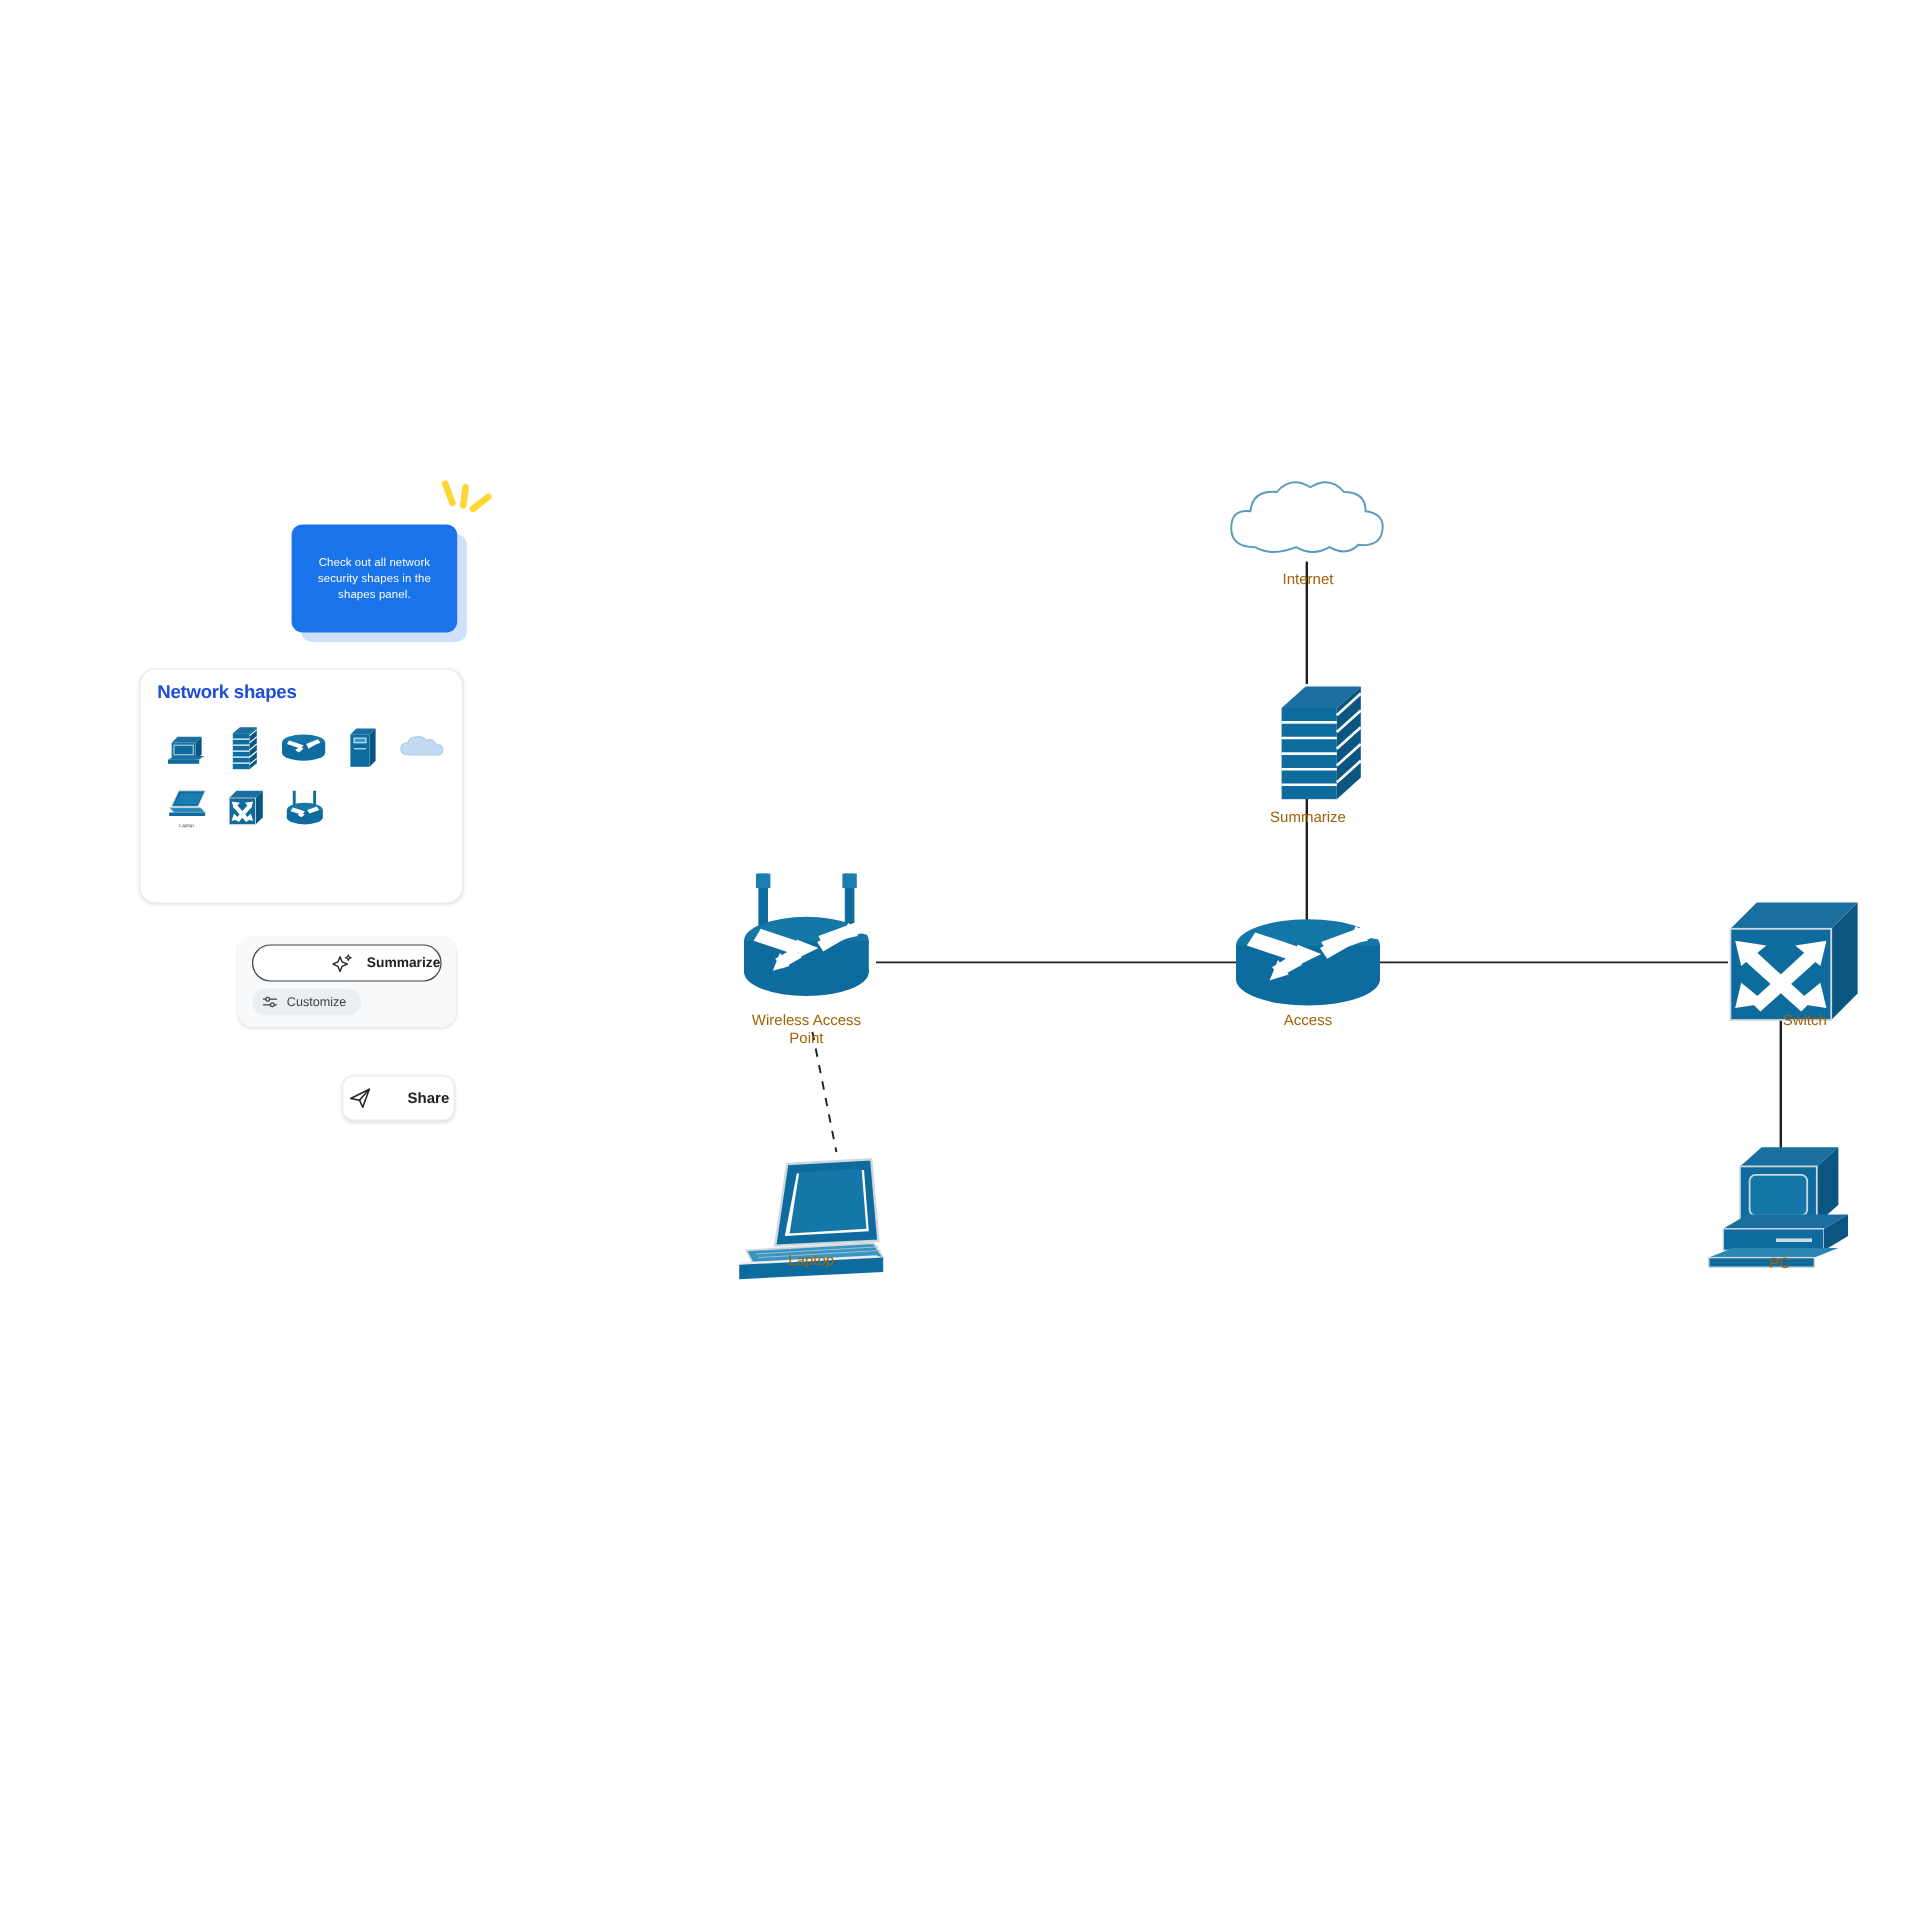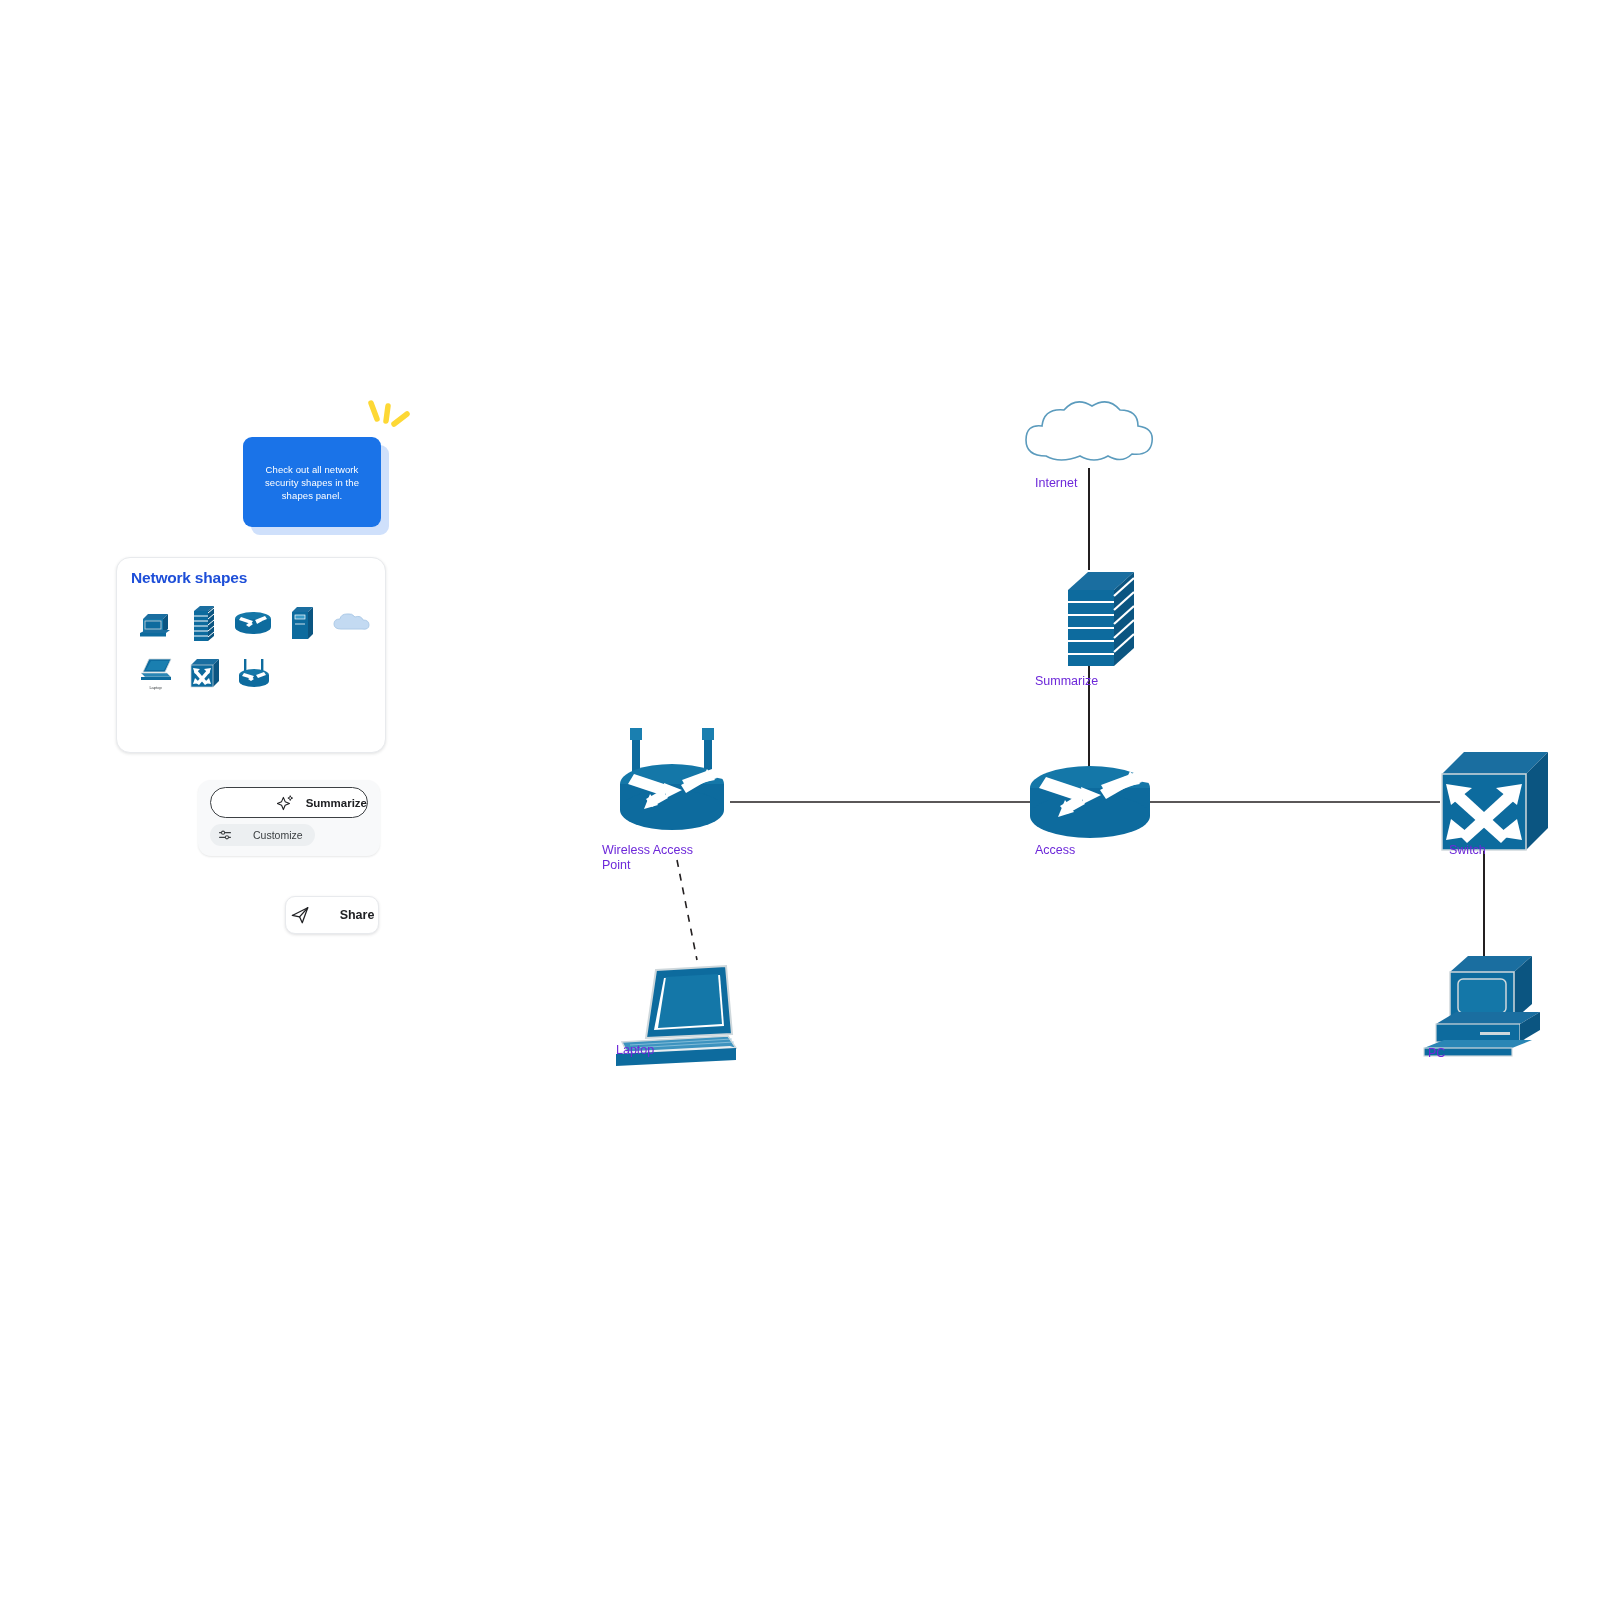--- a/index.html
+++ b/index.html
@@ -145,21 +145,21 @@
   #customize-button {
     position: absolute;
     left: 12px;
     top: 44px;
     height: 22px;
     padding: 0 12px 0 8px;
     border-radius: 11px;
     background: #eceff1;
     display: inline-flex;
     align-items: center;
-    gap: 21px;
+    gap: 7px;
     cursor: pointer;
   }
   #customize-label {
     font-size: 10.5px;
     color: #3c4043;
   }
 
   
   #share-button {
     position: absolute;
@@ -189,21 +189,22 @@
   #diagram {
     position: absolute;
     left: 560px;
     top: 380px;
     width: 1020px;
     height: 720px;
   }
   .node-label {
     position: absolute;
     font-size: 12.5px;
-    color: #6d28d9;
+    color: #a16207;
+    text-align: center;
     line-height: 15px;
     white-space: pre-line;
   }
 </style>
 </head>
 <body>
 
 <div id="canvas">
 
   <div id="tooltip-shadow"></div>

